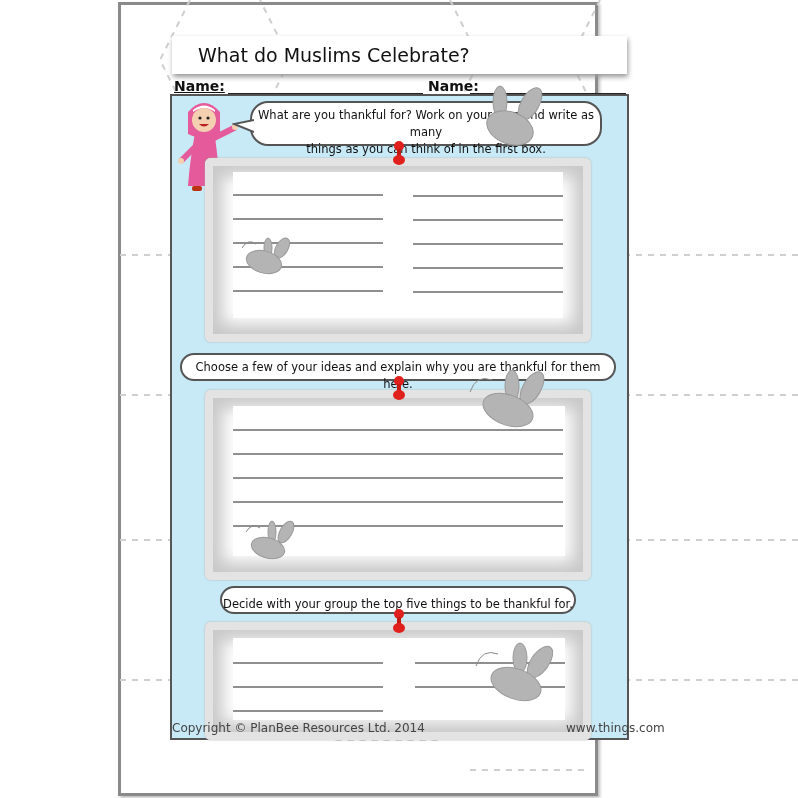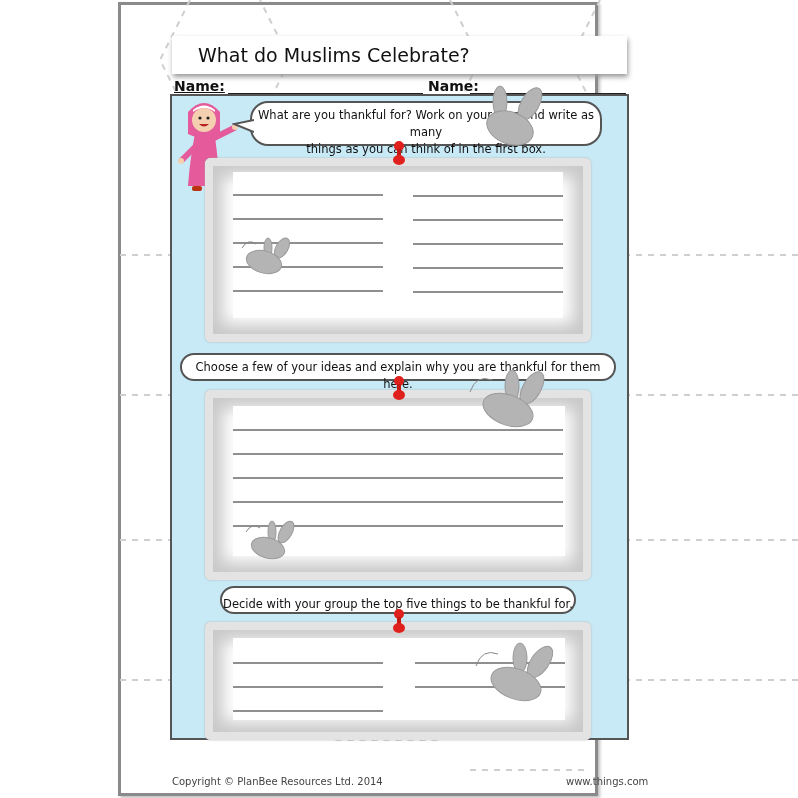--- a/index.html
+++ b/index.html
@@ -9,21 +9,21 @@
   .titlebar { position:absolute; left:172px; top:36px; width:455px; height:38px; background:#fff; box-shadow:1px 3px 5px #999; display:flex; justify-content:space-between; align-items:center; padding:0 26px; box-sizing:border-box; font-size:19px; color:#111;gap:32px; }
   .namebar { position:absolute; left:174px; top:78px; width:452px; height:18px; font-size:14px; font-weight:bold; color:#111; }
   .namebar .lbl { position:absolute; top:0; }
   .namebar .line { position:absolute; top:15px; height:2px; background:#222; }
   .panel { position:absolute; left:170px; top:94px; width:459px; height:646px; background:#c8e9f6; border:2px solid #555; box-sizing:border-box; }
   .bubble { position:absolute; background:#fff; border:2px solid #555; border-radius:18px; font-size:11.5px; color:#111; text-align:center; box-sizing:border-box; line-height:17px; }
   .paper { position:absolute; background:#fff; border-radius:6px; box-shadow: inset 0 0 0 8px #e3e3e3, inset 0 0 16px 18px #c9c9c9, 0 0 2px #aaa; }
   .writing { position:absolute; background:#fff; }
   .rule { position:absolute; height:1.5px; background:#8f8f8f; }
   .pin { position:absolute; width:14px; height:26px; }
-  .footer { position:absolute; top:776px; font-size:10px; color:#444; }
+  .footer { position:absolute; top:721px; font-size:12px; color:#444; }
   .girl { position:absolute; left:176px; top:98px; width:64px; height:96px; }
   .bee { position:absolute; }
 </style>
 </head>
 <body>
 
 <div class="page"></div>
 
 <svg class="hexbg" viewBox="0 0 798 798">
   <g stroke="#cfcfcf" stroke-width="2" stroke-dasharray="6 6" fill="none">

